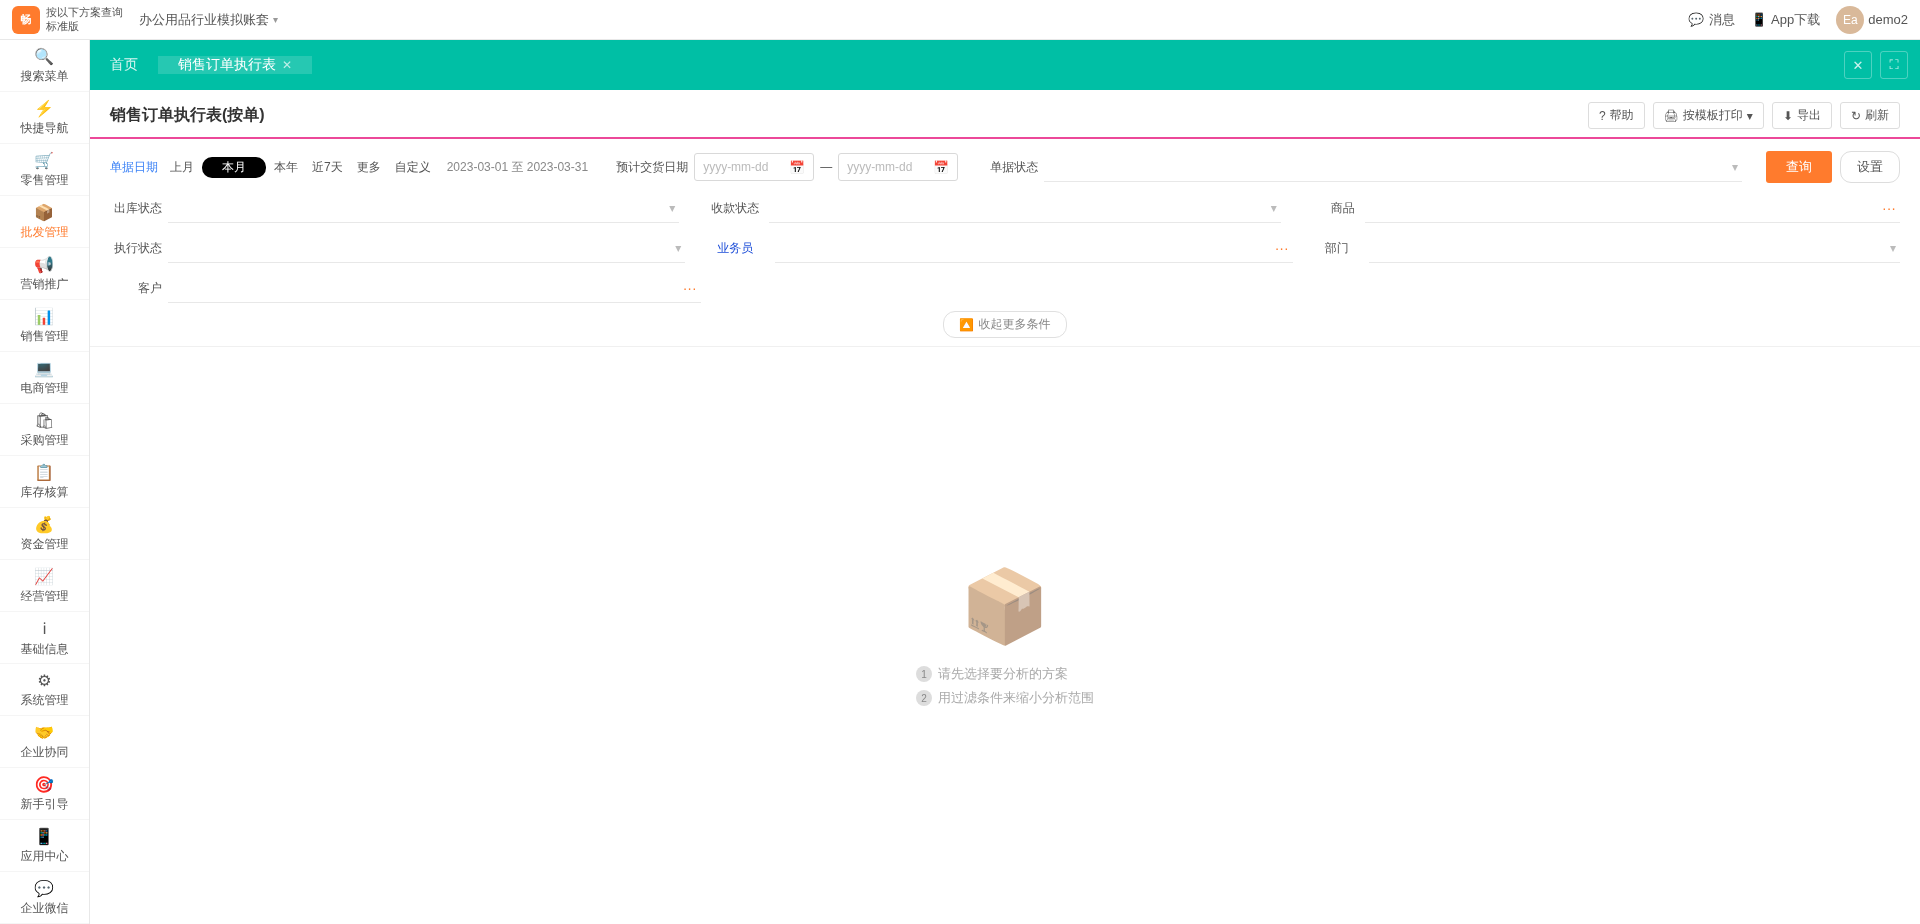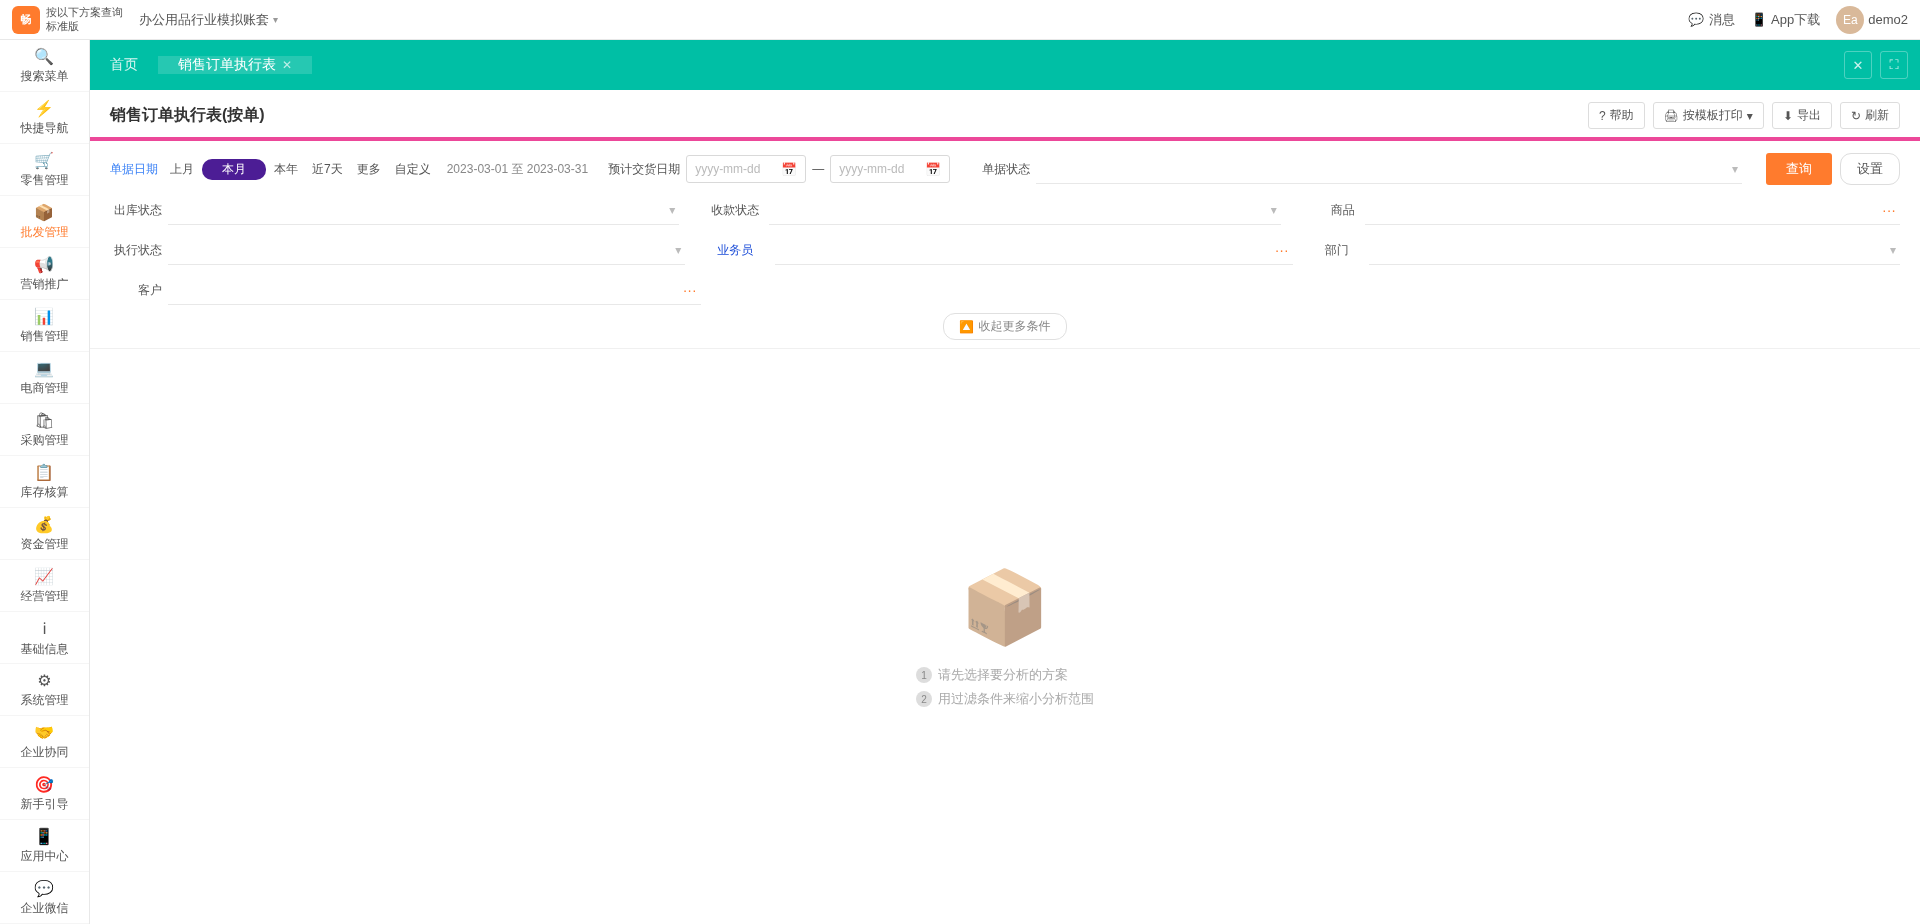--- a/index.html
+++ b/index.html
@@ -43,27 +43,27 @@
     .left-panel-action { width: 18px; height: 18px; border-radius: 50%; display: flex; align-items: center; justify-content: center; cursor: pointer; font-size: 11px; }
     .left-panel-action.add { background: #ff7b2d; color: #fff; }
     .left-panel-action.edit { border: 1px solid #ccc; color: #777; font-size: 10px; }
     .left-panel-action.collapse { border: 1px solid #ccc; color: #777; font-size: 9px; }
     .left-panel-item { display: flex; align-items: center; gap: 6px; padding: 9px 12px; cursor: pointer; font-size: 13px; color: #333; }
     .left-panel-item.active { color: #ff7b2d; }
     .left-panel-item .item-icon { font-size: 14px; }
 
     
     .right-panel { flex: 1; display: flex; flex-direction: column; overflow: hidden; background: #fff; }
-    .right-panel-header { display: flex; align-items: center; justify-content: space-between; padding: 12px 20px 8px 20px; border-bottom: 4px solid #ec4899; flex-shrink: 0; }
+    .right-panel-header { display: flex; align-items: center; justify-content: space-between; padding: 12px 20px 8px 20px; border-bottom: 2px solid #ec4899; flex-shrink: 0; }
     .page-title { font-size: 16px; font-weight: bold; color: #333; }
     .right-panel-actions { display: flex; align-items: center; gap: 8px; }
     .action-btn { display: flex; align-items: center; gap: 4px; padding: 4px 10px; border: 1px solid #ddd; border-radius: 3px; cursor: pointer; font-size: 12px; color: #555; background: #fff; }
     .date-tabs { display: flex; align-items: center; gap: 2px; }
     .date-tab { padding: 2px 6px; font-size: 12px; color: #555; cursor: pointer; border-radius: 2px; }
-    .date-tab.active { background: #4c1d95; color: #fff; border-radius: 10px; padding: 2px 20px; }
+    .date-tab.active { background: #000000; color: #fff; border-radius: 10px; padding: 2px 20px; }
     .date-input { display: flex; align-items: center; border: 1px solid #d9d9d9; border-radius: 3px; padding: 3px 8px; height: 28px; min-width: 120px; gap: 4px; cursor: pointer; background: #fff; }
     .date-input .placeholder { font-size: 12px; color: #bbb; flex: 1; }
     .date-input .cal-icon { color: #ff7b2d; font-size: 13px; }
     .date-separator { color: #555; font-size: 12px; }
     .collapse-btn { display: flex; align-items: center; justify-content: center; margin: 8px auto 0; padding: 4px 16px; border: 1px solid #e0e0e0; border-radius: 12px; cursor: pointer; font-size: 12px; color: #888; background: #fff; gap: 4px; }
 
     
     .empty-state { flex: 1; display: flex; flex-direction: column; align-items: center; justify-content: center; gap: 16px; }
     .empty-text { display: flex; flex-direction: column; gap: 6px; }
     .empty-text-item { display: flex; align-items: center; gap: 6px; font-size: 13px; color: #aaa; }
@@ -247,21 +247,21 @@
                 <span class="date-tab">上月</span>
                 <span class="date-tab active">本月</span>
                 <span class="date-tab">本年</span>
                 <span class="date-tab">近7天</span>
                 <span class="date-tab">更多</span>
                 <span class="date-tab">自定义</span>
               </div>
               <span style="font-size:12px; color:#888; margin-left:4px;">2023-03-01 至 2023-03-31</span>
             </div>
 
-            <div style="display:flex; align-items:center; gap:6px; margin-left:4px;">
+            <div style="display:flex; align-items:center; gap:6px; margin-left:12px;">
               <span style="font-size:12px; color:#555; white-space:nowrap;">预计交货日期</span>
               <div class="date-input">
                 <span class="placeholder">yyyy-mm-dd</span>
                 <span class="cal-icon">📅</span>
               </div>
               <span class="date-separator">—</span>
               <div class="date-input">
                 <span class="placeholder">yyyy-mm-dd</span>
                 <span class="cal-icon">📅</span>
               </div>

